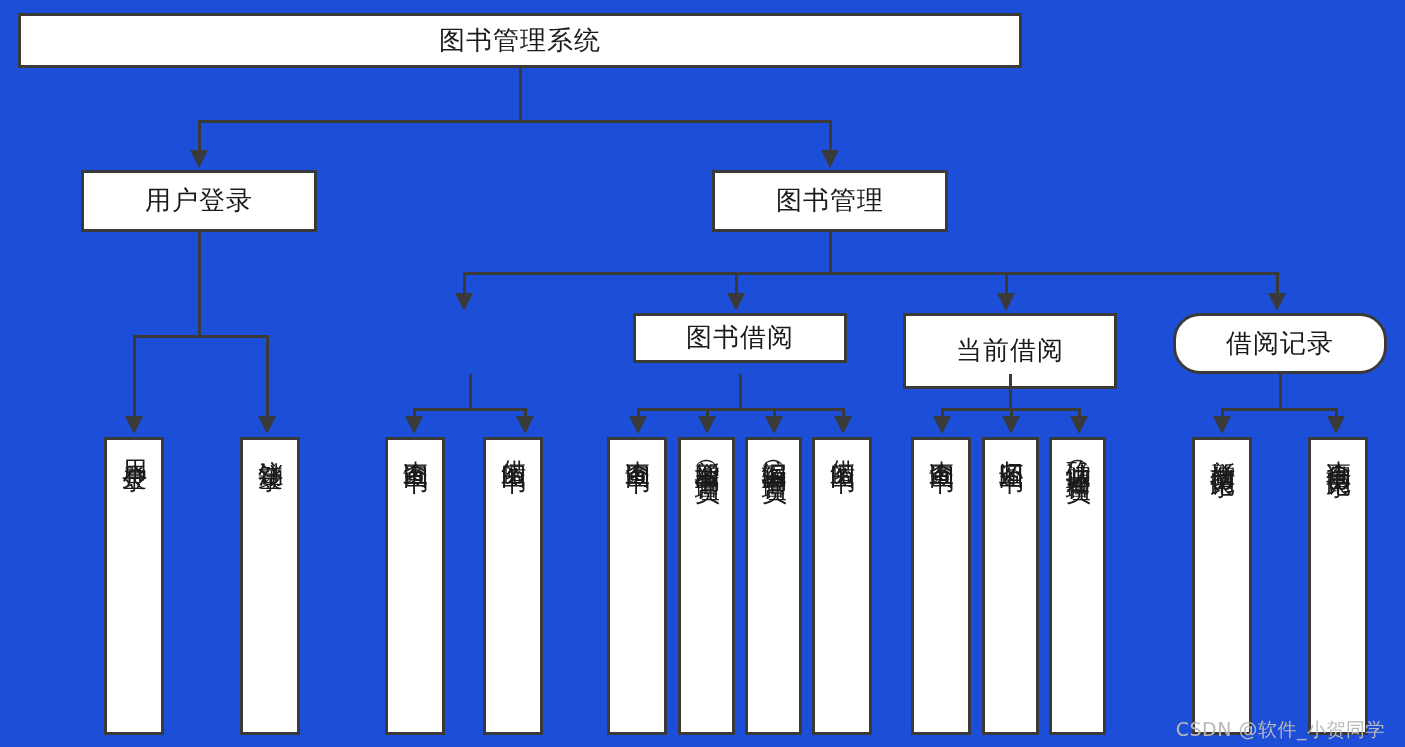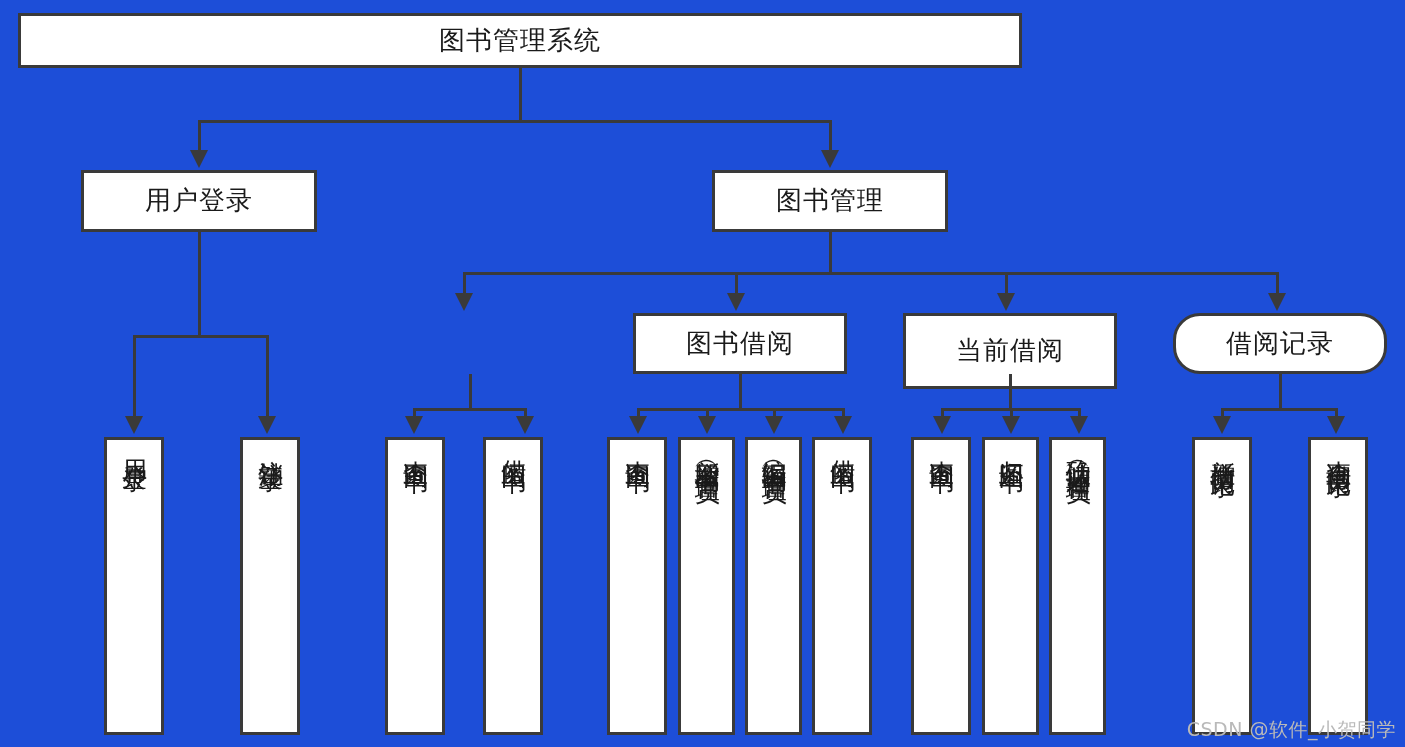--- a/index.html
+++ b/index.html
@@ -63,21 +63,21 @@
     position: absolute;
     width: 0;
     height: 0;
     border-left: 9px solid transparent;
     border-right: 9px solid transparent;
     border-top: 18px solid #3a3a3a;
   }
   
   #watermark {
     position: absolute;
-    right: 9px;
+    right: 20px;
     bottom: 4px;
     font-size: 19px;
     color: #b9b9b9;
     white-space: nowrap;
     letter-spacing: 0.5px;
   }
 </style>
 </head>
 <body>
 
@@ -112,21 +112,21 @@
   <div class="hline" style="left:463px; top:272px; width:816px;"></div>
   <div class="vline" style="left:463px; top:272px; height:24px;"></div>
   <div class="arrow" style="left:455px; top:293px;"></div>
   <div class="vline" style="left:735px; top:272px; height:24px;"></div>
   <div class="arrow" style="left:727px; top:293px;"></div>
   <div class="vline" style="left:1005px; top:272px; height:24px;"></div>
   <div class="arrow" style="left:997px; top:293px;"></div>
   <div class="vline" style="left:1276px; top:272px; height:24px;"></div>
   <div class="arrow" style="left:1268px; top:293px;"></div>
 
-  <div class="node" style="left:633px; top:313px; width:214px; height:61px;">
+  <div class="node" style="left:633px; top:313px; width:214px; height:50px;">
     <span class="label">图书借阅</span>
   </div>
   <div class="node" style="left:903px; top:313px; width:214px; height:76px;">
     <span class="label">当前借阅</span>
   </div>
   <div class="node" style="left:1173px; top:313px; width:214px; height:61px;border-radius:27px;">
     <span class="label">借阅记录</span>
   </div>
 
   <div class="vline" style="left:469px; top:374px; height:34px;"></div>

